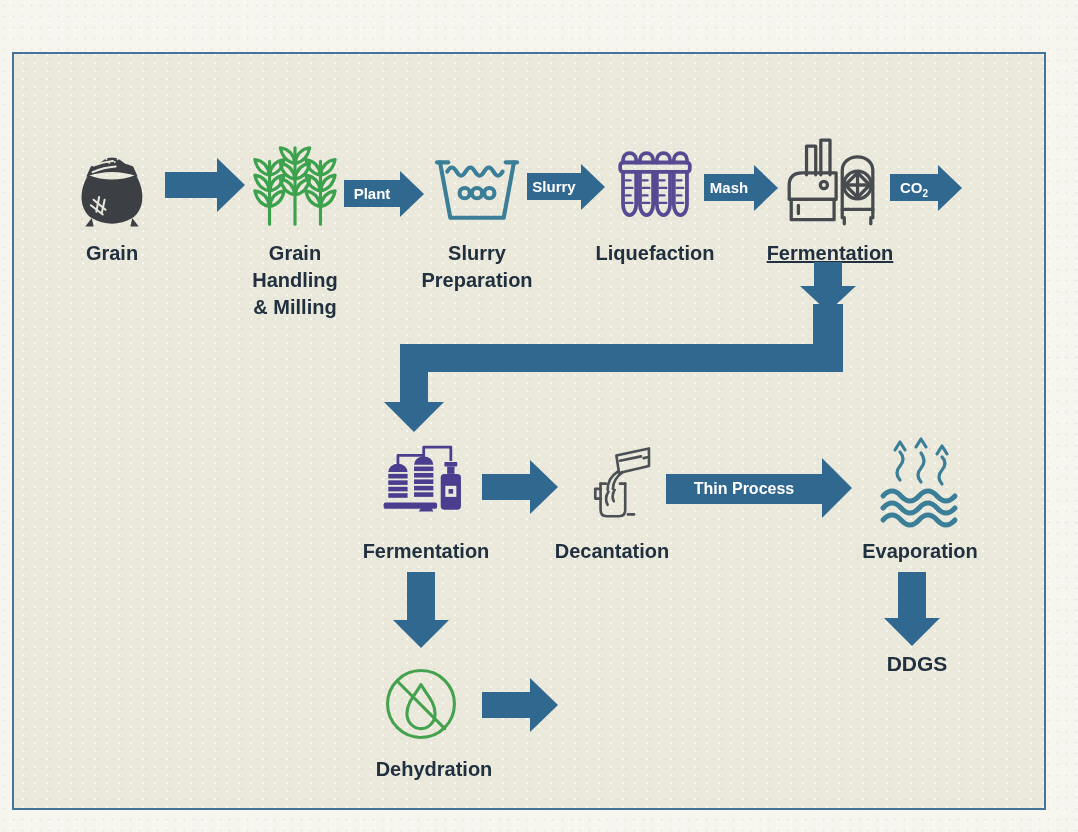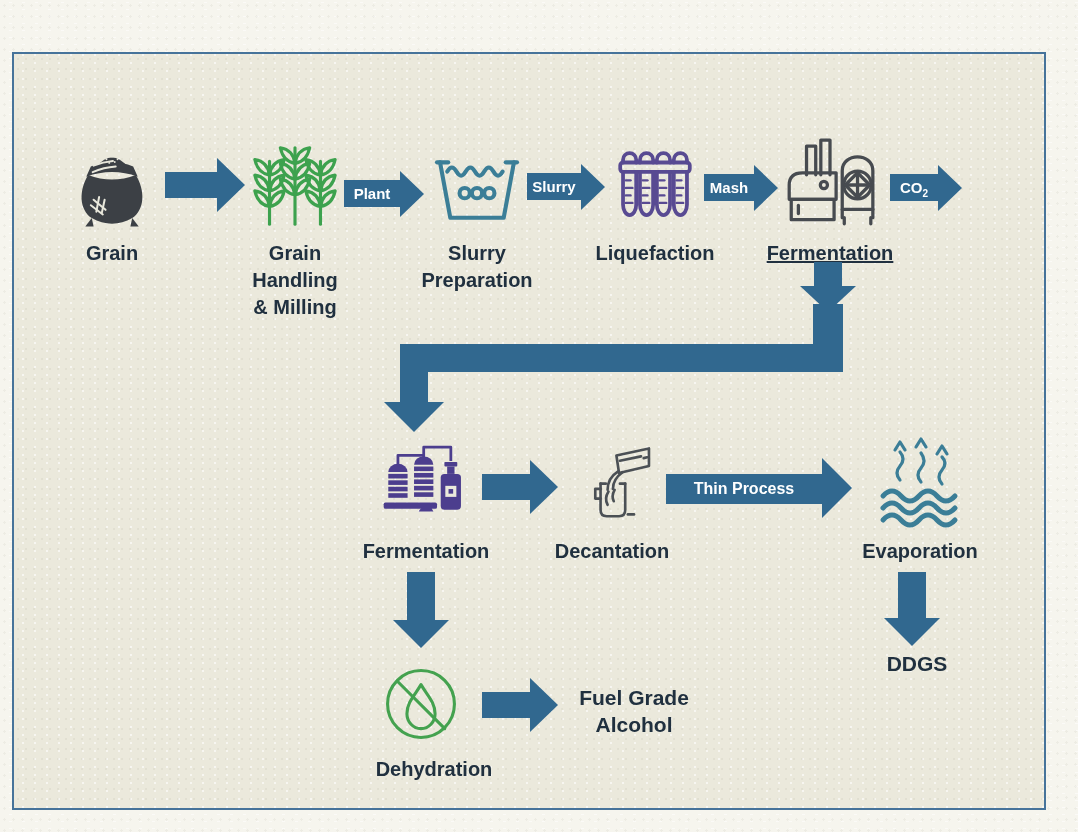--- a/index.html
+++ b/index.html
@@ -391,18 +391,14 @@
 
   <div class="nlabel" style="left:434px;top:756px;">
     <span>Dehydration</span>
   </div>
 
   <div class="grp">
     <div class="shaft" style="left:482px;top:692px;width:48px;height:26px;"></div>
     <div class="head-r" style="left:530px;top:678px;border-width:27px 0 27px 28px;"></div>
   </div>
 
-  <div class="nlabel biglabel" style="left:634px;top:684px;">
-    <span>Fuel Grade</span>
-    <span>Alcohol</span>
-  </div>
 
 </div>
 
 </body></html>

